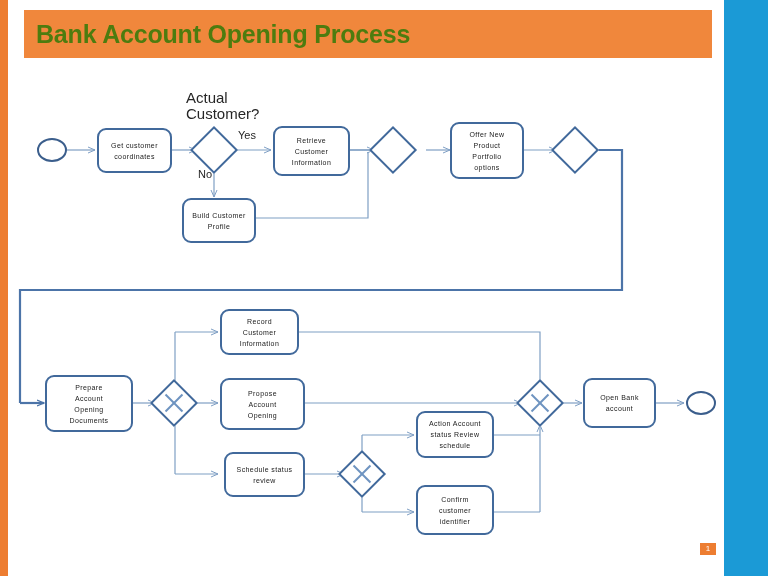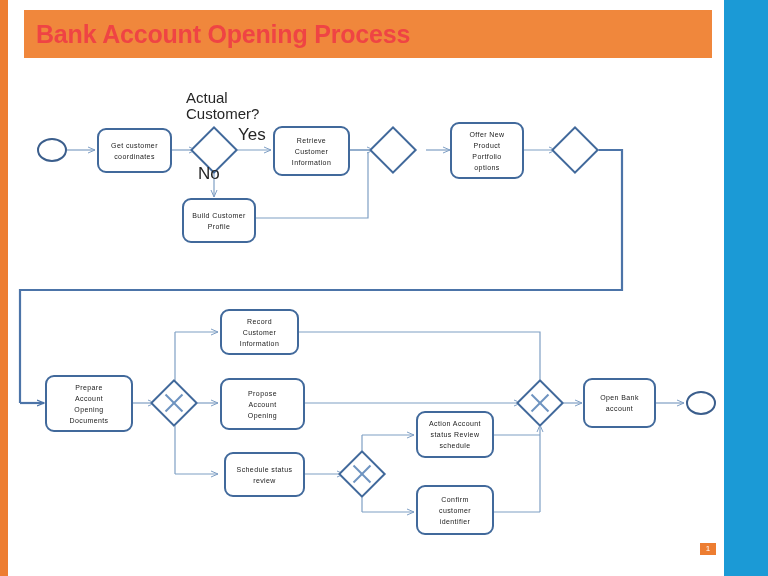--- a/index.html
+++ b/index.html
@@ -33,21 +33,21 @@
     left: 24px; top: 10px;
     width: 688px; height: 48px;
     background: #F0873C;
   }
   .title-text {
     position: absolute;
     left: 36px; top: 18px;
     width: 660px;
     font-size: 25px;
     font-weight: bold;
-    color: #ef4444;
+    color: #4d7c0f;
     letter-spacing: -0.2px;
     line-height: 32px;
     white-space: nowrap;
   }
   .page-badge {
     position: absolute;
     left: 700px; top: 543px;
     width: 16px; height: 12px;
     background: #ED7D31;
     color: #ffffff;
@@ -109,21 +109,21 @@
   .event {
     position: absolute;
     box-sizing: border-box;
     width: 30px; height: 24px;
     border: 2px solid #3B5E8C;
     border-radius: 50%;
     background: #ffffff;
   }
   .flow-label {
     position: absolute;
-    font-size: 17px;
+    font-size: 11px;
     color: #262626;
     line-height: 14px;
     white-space: nowrap;
   }
   .decision-label {
     position: absolute;
     font-size: 15px;
     color: #262626;
     line-height: 15px;
     white-space: nowrap;

